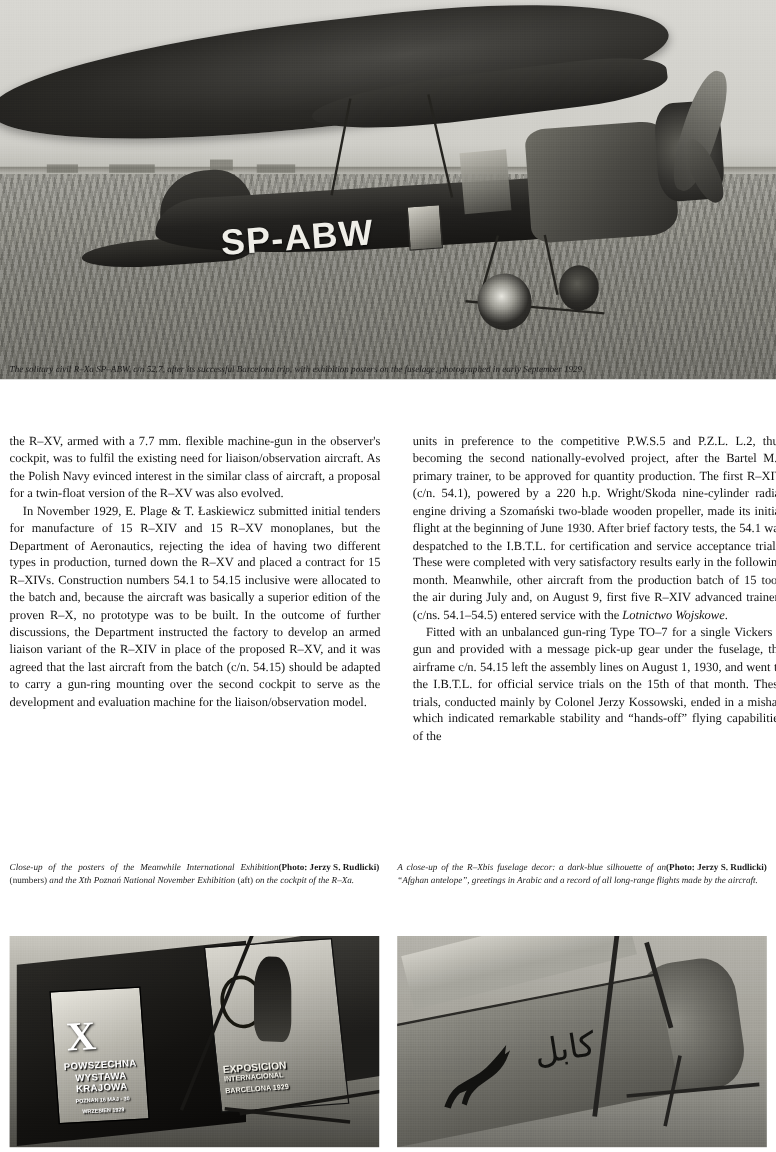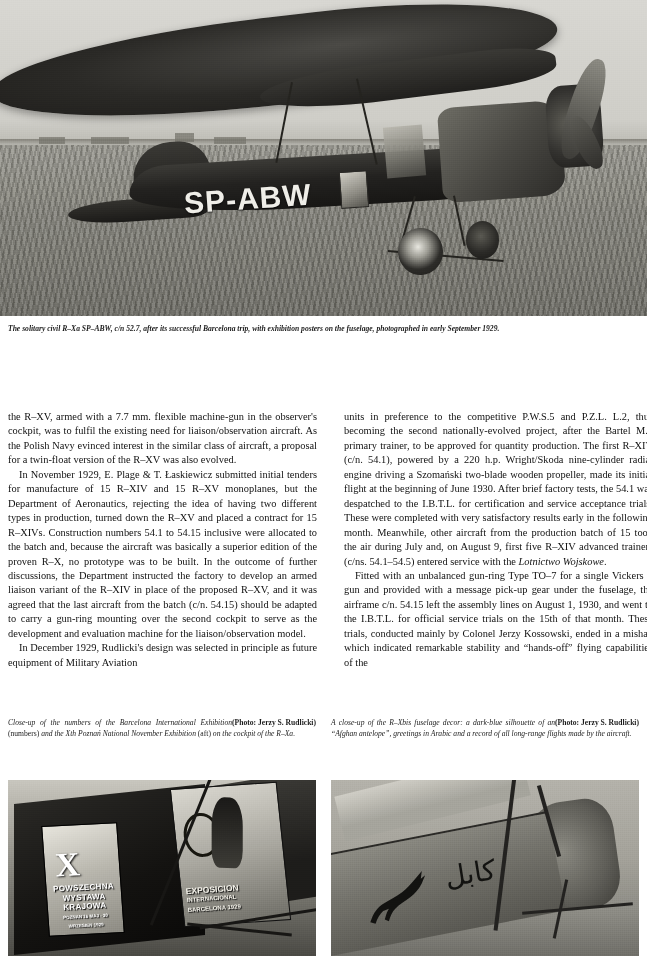--- a/index.html
+++ b/index.html
@@ -191,34 +191,33 @@
     text-align: justify;
   }
   .caption .upright { font-style: normal; }
   .caption .credit {
     font-style: normal;
     float: right;
     font-weight: bold;
   }
 
   #cap-top {
-    left: 8px; top: 324px; width: 631px; font-weight: bold;
+    left: 8px; top: 303px; width: 631px;
   }
 
   
   .col {
     position: absolute;
     top: 362px;
     width: 309px;
     font-size: 10.4px;
     line-height: 14.45px;
     text-align: justify;
     text-justify: inter-word;
     color: #111;
-    margin-top: 48px;
   }
   #col-left  { left: 8px; }
   #col-right { left: 344px; }
   .col p { margin: 0; text-indent: 0; }
   .col p + p { text-indent: 11px; }
   .col i { font-style: italic; }
 
   
   #cap-bl { left: 8px;   top: 718px; width: 308px; }
   #cap-br { left: 331px; top: 718px; width: 308px; }
@@ -373,31 +372,30 @@
   <div class="grain"></div>
 </div>
 
 <div class="caption" id="cap-top">
   <span>The solitary civil R–Xa SP–ABW, c/n 52.7, after its successful Barcelona trip, with exhibition posters on the fuselage, photographed in early September 1929.</span>
 </div>
 
 <div class="col" id="col-left">
   <p>the R–XV, armed with a 7.7 mm. flexible machine-gun in the observer's cockpit, was to fulfil the existing need for liaison/observation aircraft. As the Polish Navy evinced interest in the similar class of aircraft, a proposal for a twin-float version of the R–XV was also evolved.</p>
   <p>In November 1929, E. Plage &amp; T. Łaskiewicz submitted initial tenders for manufacture of 15 R–XIV and 15 R–XV monoplanes, but the Department of Aeronautics, rejecting the idea of having two different types in production, turned down the R–XV and placed a contract for 15 R–XIVs. Construction numbers 54.1 to 54.15 inclusive were allocated to the batch and, because the aircraft was basically a superior edition of the proven R–X, no prototype was to be built. In the outcome of further discussions, the Department instructed the factory to develop an armed liaison variant of the R–XIV in place of the proposed R–XV, and it was agreed that the last aircraft from the batch (c/n. 54.15) should be adapted to carry a gun-ring mounting over the second cockpit to serve as the development and evaluation machine for the liaison/observation model.</p>
-  <p>In December 1929, Rudlicki's design was selected in principle as future equipment of Military Aviation</p>
 </div>
 
 <div class="col" id="col-right">
   <p><span>units in preference to the competitive P.W.S.5 and P.Z.L. L.2, thus becoming the second nationally-evolved project, after the Bartel M.4 primary trainer, to be approved for quantity production. The first R–XIV (c/n. 54.1), powered by a 220 h.p. Wright/Skoda nine-cylinder radial engine driving a Szomański two-blade wooden propeller, made its initial flight at the beginning of June 1930. After brief factory tests, the 54.1 was despatched to the I.B.T.L. for certification and service acceptance trials. These were completed with very satisfactory results early in the following month. Meanwhile, other aircraft from the production batch of 15 took the air during July and, on August 9, first five R–XIV advanced trainers (c/ns. 54.1–54.5) entered service with the </span><i>Lotnictwo Wojskowe</i><span>.</span></p>
   <p>Fitted with an unbalanced gun-ring Type TO–7 for a single Vickers F gun and provided with a message pick-up gear under the fuselage, the airframe c/n. 54.15 left the assembly lines on August 1, 1930, and went to the I.B.T.L. for official service trials on the 15th of that month. These trials, conducted mainly by Colonel Jerzy Kossowski, ended in a mishap which indicated remarkable stability and “hands-off” flying capabilities of the</p>
 </div>
 
 <div class="caption" id="cap-bl">
   <span class="credit">(Photo: Jerzy S. Rudlicki)</span>
-  <span>Close-up of the numbers of the Barcelona International Exhibition</span>
+  <span>Close-up of the posters of the Meanwhile International Exhibition</span>
   <span class="upright">(numbers)</span>
   <span>and the Xth Poznań National November Exhibition</span>
   <span class="upright">(aft)</span>
   <span>on the cockpit of the R–Xa.</span>
 </div>
 
 <div class="caption" id="cap-br">
   <span class="credit">(Photo: Jerzy S. Rudlicki)</span>
   <span>A close-up of the R–Xbis fuselage decor: a dark-blue silhouette of an “Afghan antelope”, greetings in Arabic and a record of all long-range flights made by the aircraft.</span>
 </div>

